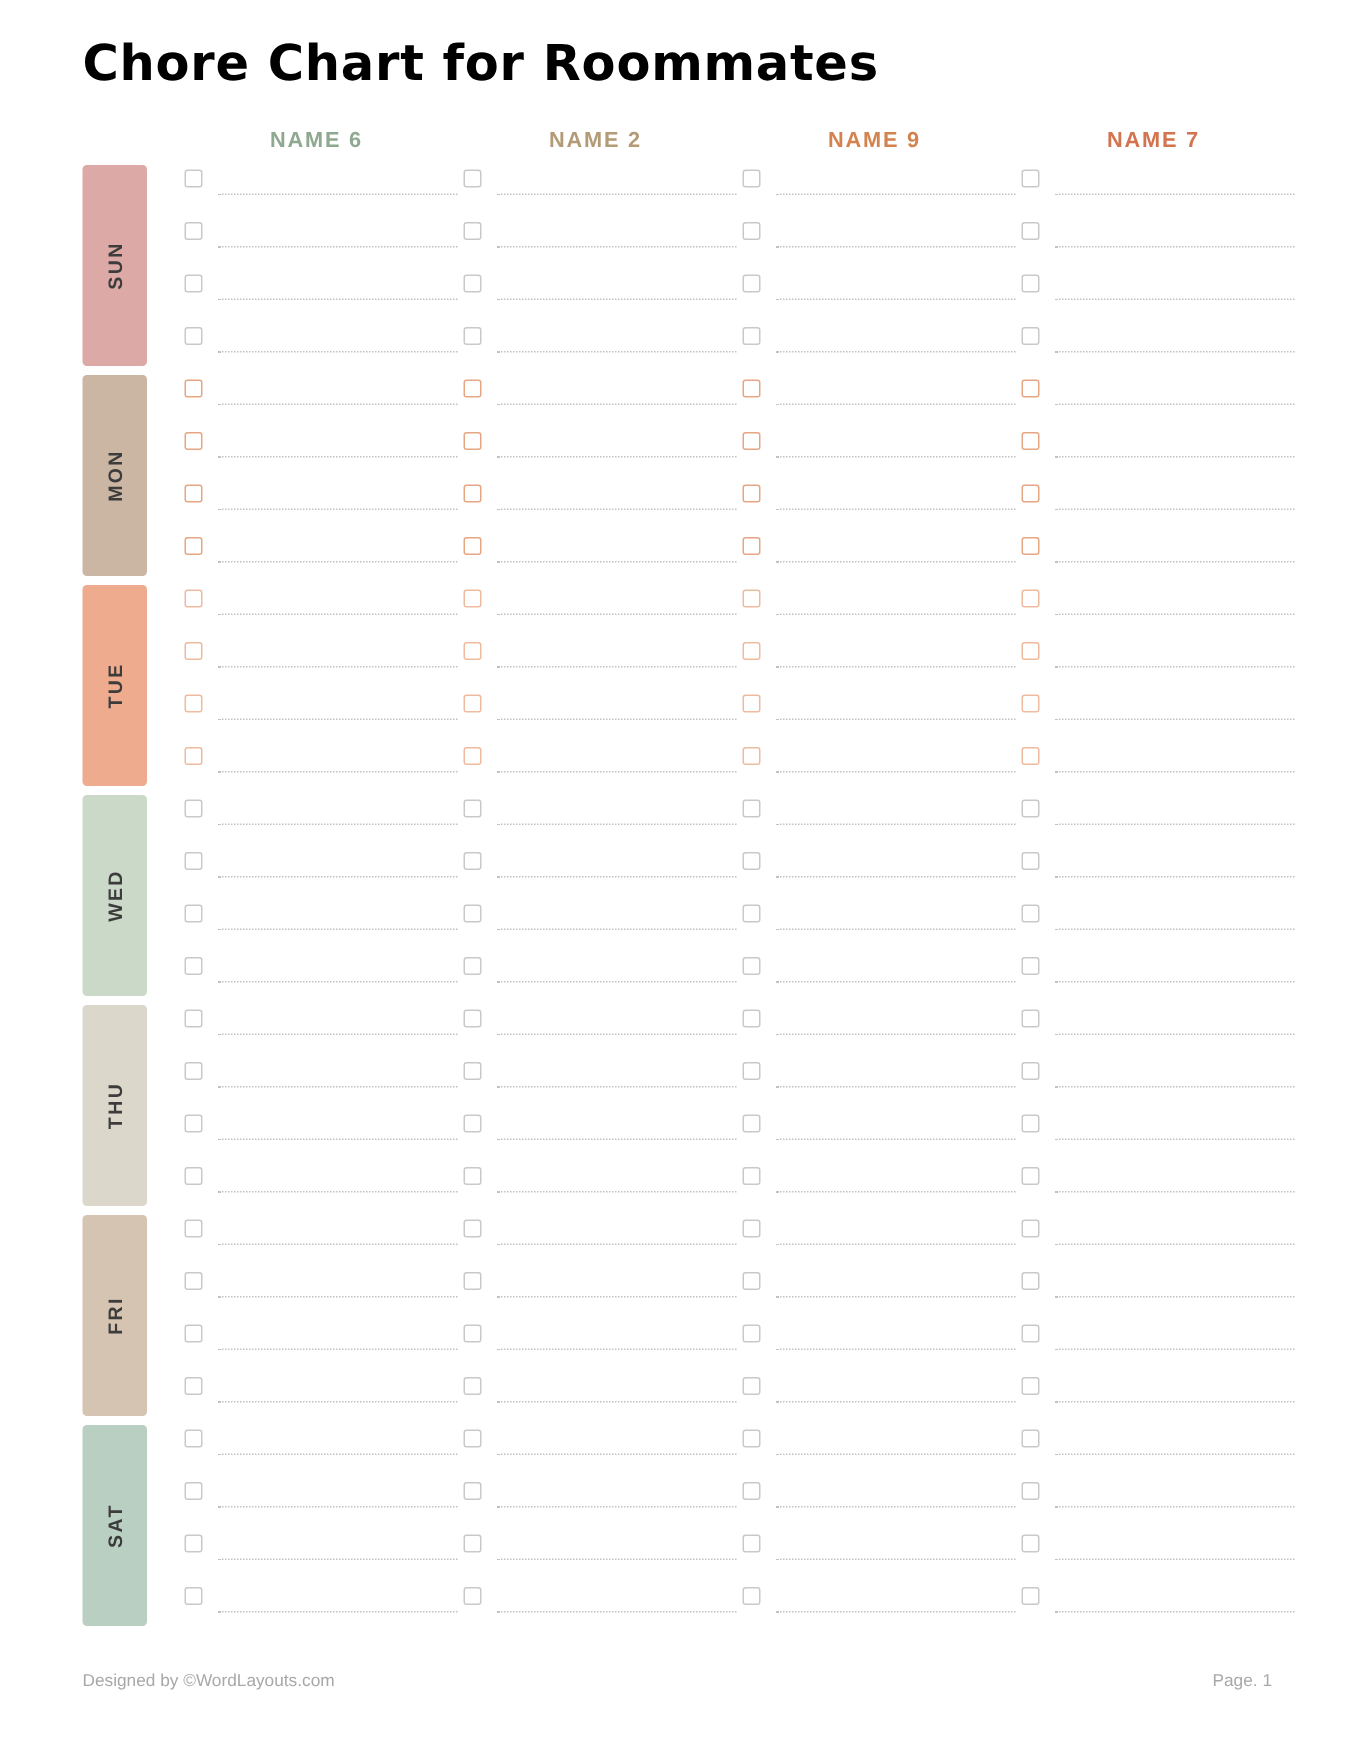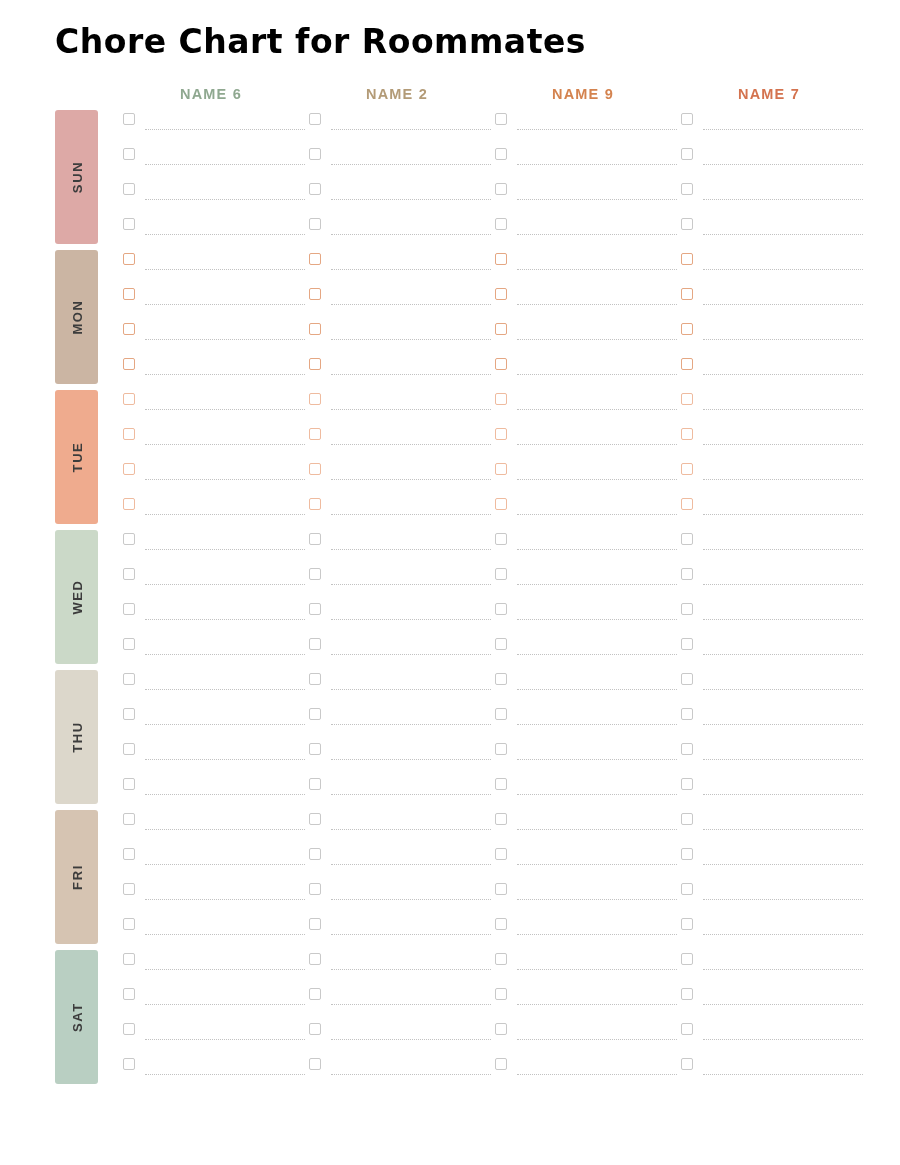--- a/index.html
+++ b/index.html
@@ -708,14 +708,18 @@
             </div>
             <div class="task-cell" style="left: 558px;">
               <div class="checkbox" style="border-color: rgb(201, 201, 201);"></div>
               <div class="ruleline"></div>
             </div>
           </div>
         </div>
       </div>
     </div>
 
+  <div class="footer">
+    <div class="footer-left">Designed by ©WordLayouts.com</div>
+    <div class="footer-right">Page. 1</div>
+  </div>
 
 </div>
 
 </body></html>

